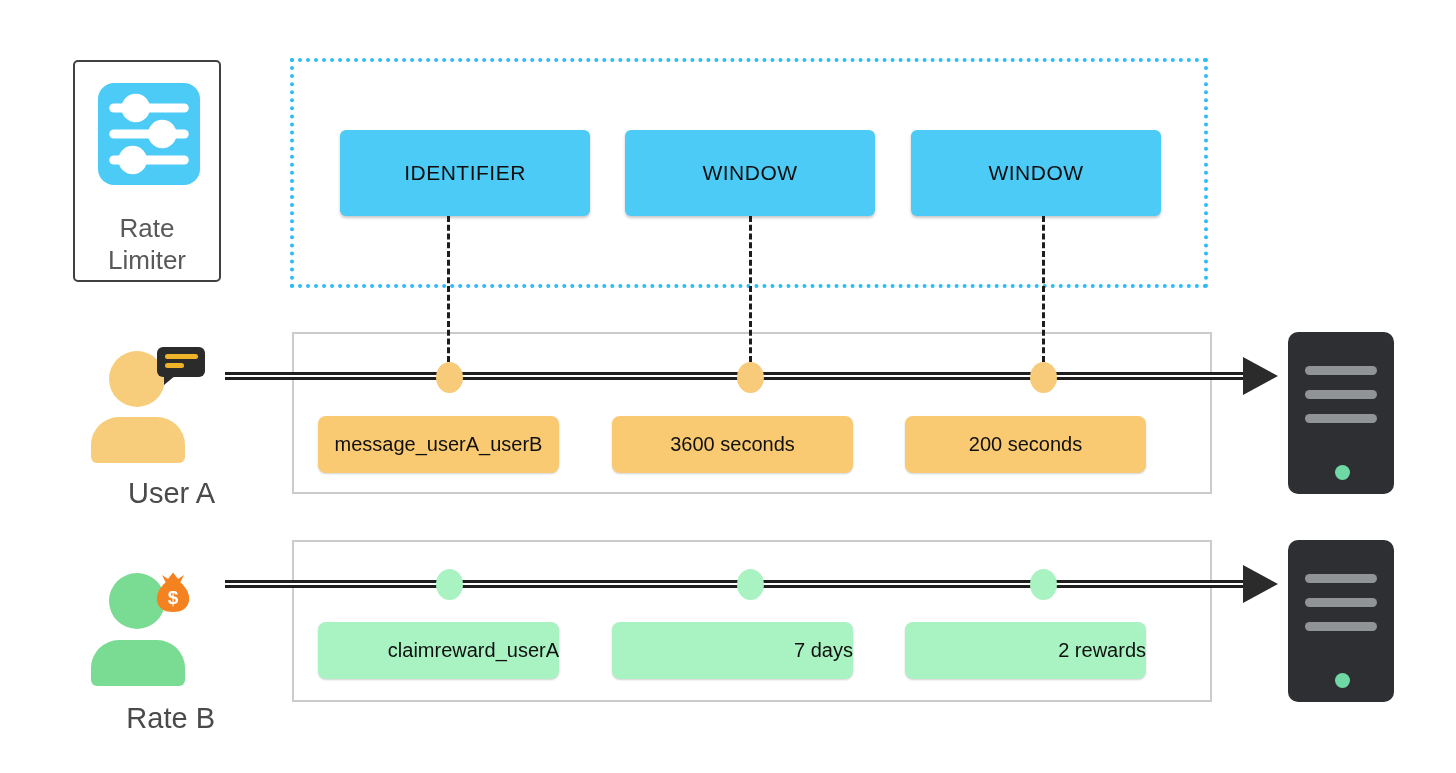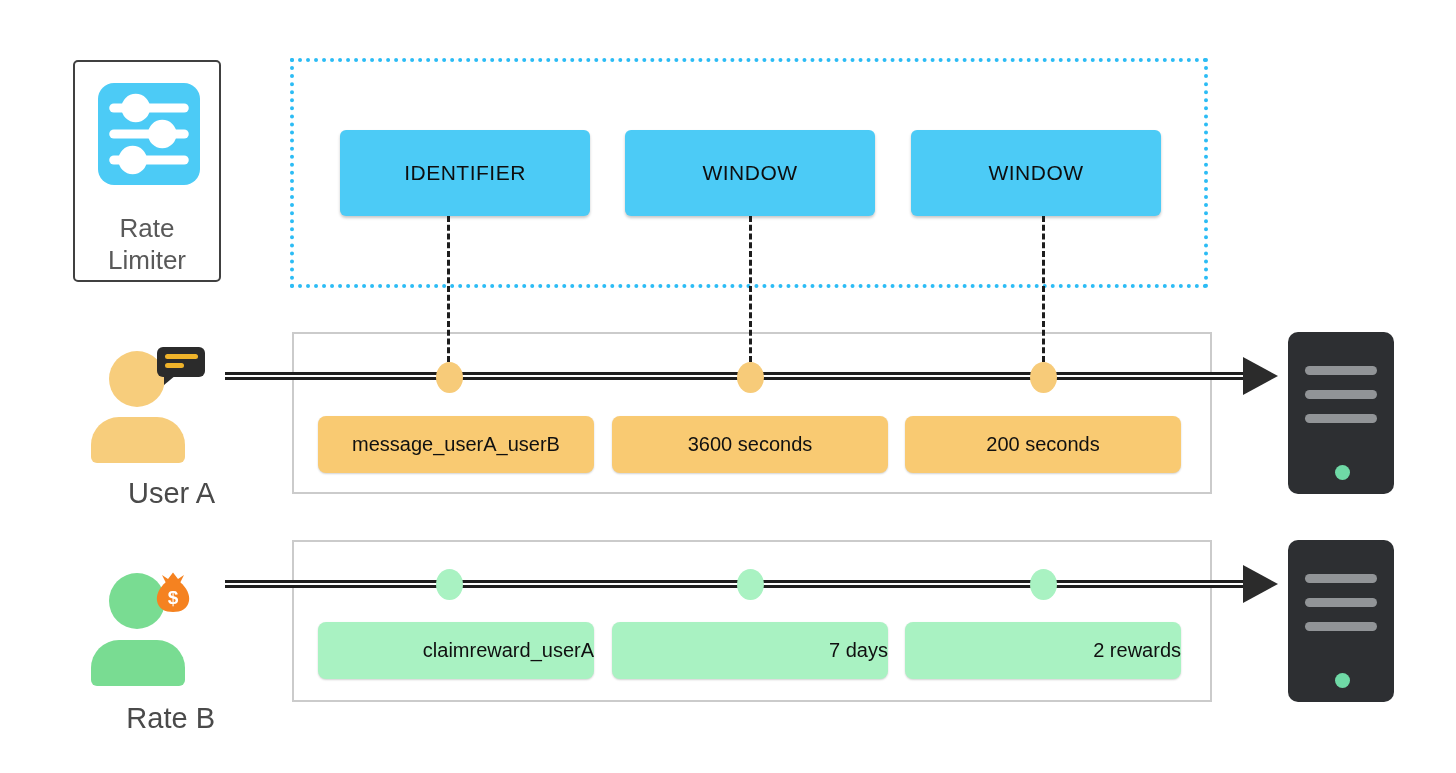--- a/index.html
+++ b/index.html
@@ -64,21 +64,21 @@
     z-index: 3;
   }
 
   
   .dot { position: absolute; width: 27px; height: 31px; border-radius: 50%; z-index: 4; }
   .dot.amber { background: #F7CB79; }
   .dot.green { background: #A9F2C2; }
 
   
   .vbox {
-    position: absolute; width: 276px; height: 57px; border-radius: 8px;
+    position: absolute; width: 241px; height: 57px; border-radius: 8px;
     display: flex; align-items: center; justify-content: center;
     font-size: 20px; color: #101010; z-index: 3;
     box-shadow: 0 1px 2px rgba(0,0,0,0.18);
   }
   .vbox.amber { background: #F9CA72; }
   .vbox.green { background: #A9F2C2; justify-content: flex-end; }
 
   
   .user { position: absolute; left: 60px; width: 155px; height: 175px; z-index: 3; }
   .head { position: absolute; left: 49px; top: 6px; width: 56px; height: 56px; border-radius: 50%; }

